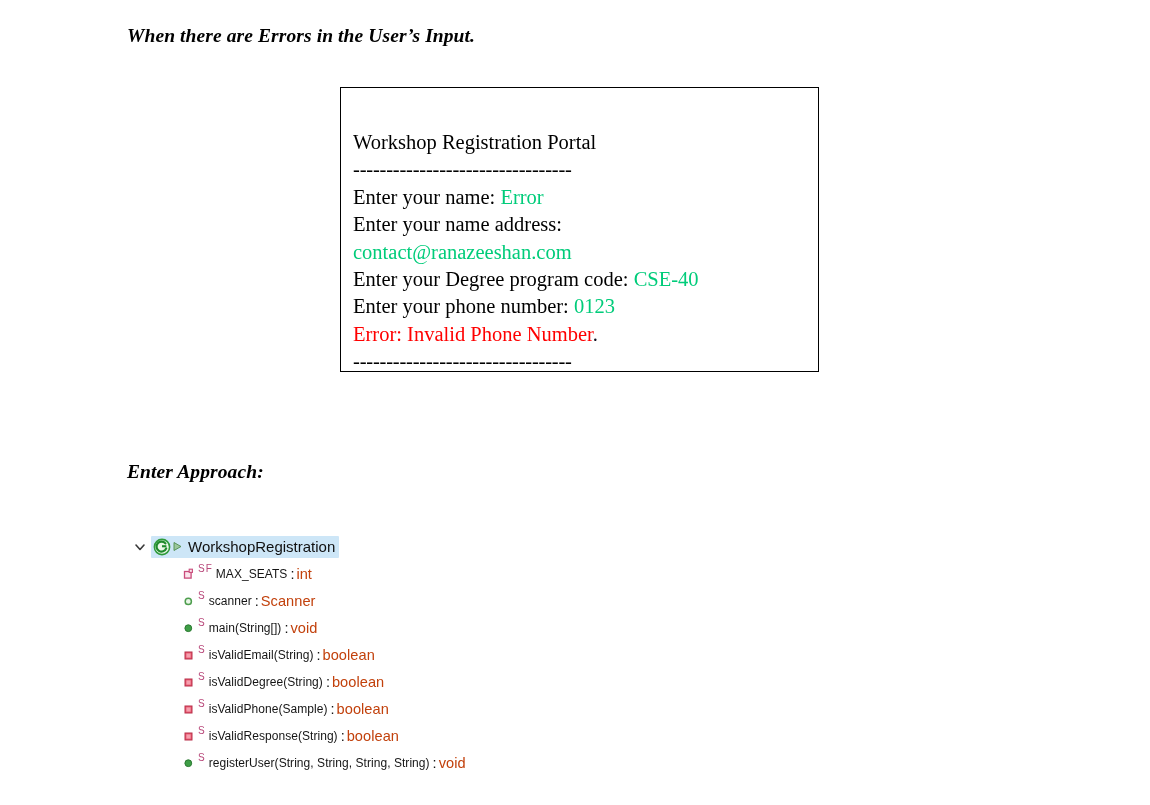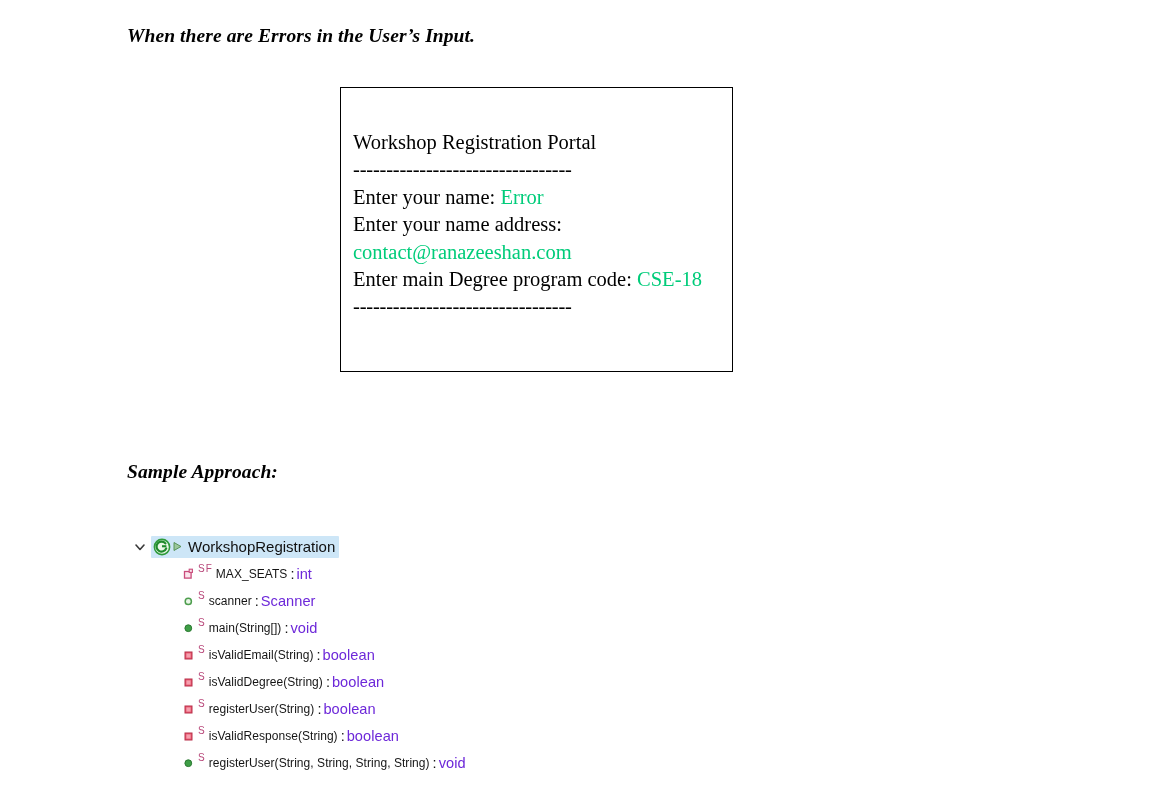--- a/index.html
+++ b/index.html
@@ -28,21 +28,21 @@
     letter-spacing: 0.1px;
   }
   #heading-errors { left: 127px; top: 25px; }
   #heading-sample { left: 127px; top: 461px; }
 
   
   #console-box {
     position: absolute;
     left: 340px;
     top: 87px;
-    width: 393px;
+    width: 479px;
     height: 285px;
     border: 1.6px solid #000000;
     box-sizing: border-box;
     background: #ffffff;
   }
   #console-lines {
     position: absolute;
     left: 12px;
     top: 41px;
     right: 6px;
@@ -81,21 +81,21 @@
   }
   .tree-row .row-label {
     font-family: "Liberation Sans", sans-serif;
     font-size: 12px;
     color: #151515;
     letter-spacing: 0.05px;
   }
   .tree-row .row-type {
     font-family: "Liberation Sans", sans-serif;
     font-size: 14.6px;
-    color: #6d28d9;
+    color: #c2410c;
     letter-spacing: 0.05px;
   }
   .sep-colon { color: #151515; padding: 0 2px 0 3px; }
 
   
   .chevron {
     width: 16px;
     height: 16px;
     margin-left: 5px;
     margin-right: 3px;
@@ -162,38 +162,40 @@
     height: 5px;
     background: linear-gradient(to bottom, #8f8f8f 0%, #b9b9b9 50%, #7d7d7d 100%);
     opacity: 0.85;
   }
 </style>
 </head>
 <body>
 
 <div class="section-heading" id="heading-errors">When there are Errors in the User’s Input.</div>
 
-<div class="section-heading" id="heading-sample">Sample Approach:</div>
+<div class="section-heading" id="heading-sample">Enter Approach:</div>
 
 <div id="console-box">
   <div id="console-lines">
 
     <div class="console-line">Workshop Registration Portal</div>
 
     <div class="console-line rule-line">---------------------------------</div>
 
     <div class="console-line"><span>Enter your name: </span><span class="val-green">Error</span></div>
 
     <div class="console-line">Enter your name address:</div>
 
     <div class="console-line val-green">contact@ranazeeshan.com</div>
 
-    <div class="console-line"><span>Enter main Degree program code: </span><span class="val-green">CSE-18</span></div>
-
-
+    <div class="console-line"><span>Enter your Degree program code: </span><span class="val-green">CSE-40</span></div>
+
+    <div class="console-line"><span>Enter your phone number: </span><span class="val-green">0123</span></div>
+
+    <div class="console-line"><span class="err-red">Error: Invalid Phone Number</span><span class="err-dot">.</span></div>
 
     <div class="console-line rule-line">---------------------------------</div>
   </div>
 </div>
 
 <div id="tiny-artifact"></div>
 
 <div id="outline-tree">
 
   <div class="tree-row" id="row-class">
@@ -284,21 +286,21 @@
   </div>
 
   <div class="tree-row member-row">
     <span class="mem-icon">
       <svg width="13" height="13" viewBox="0 0 13 13">
         <rect x="2" y="4" width="7" height="7" fill="#E8566E" stroke="#B8304A" stroke-width="1"></rect>
         <rect x="3.4" y="5.4" width="4.2" height="4.2" fill="#F5A0AF"></rect>
       </svg>
     </span>
     <span class="mod-sup second">S</span>
-    <span class="row-label">registerUser(String)</span>
+    <span class="row-label">isValidPhone(Sample)</span>
     <span class="sep-colon">:</span>
     <span class="row-type">boolean</span>
   </div>
 
   <div class="tree-row member-row">
     <span class="mem-icon">
       <svg width="13" height="13" viewBox="0 0 13 13">
         <rect x="2" y="4" width="7" height="7" fill="#E8566E" stroke="#B8304A" stroke-width="1"></rect>
         <rect x="3.4" y="5.4" width="4.2" height="4.2" fill="#F5A0AF"></rect>
       </svg>

